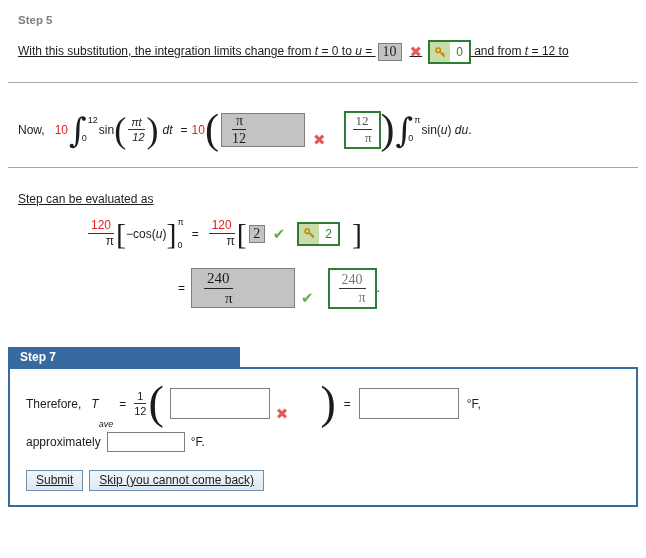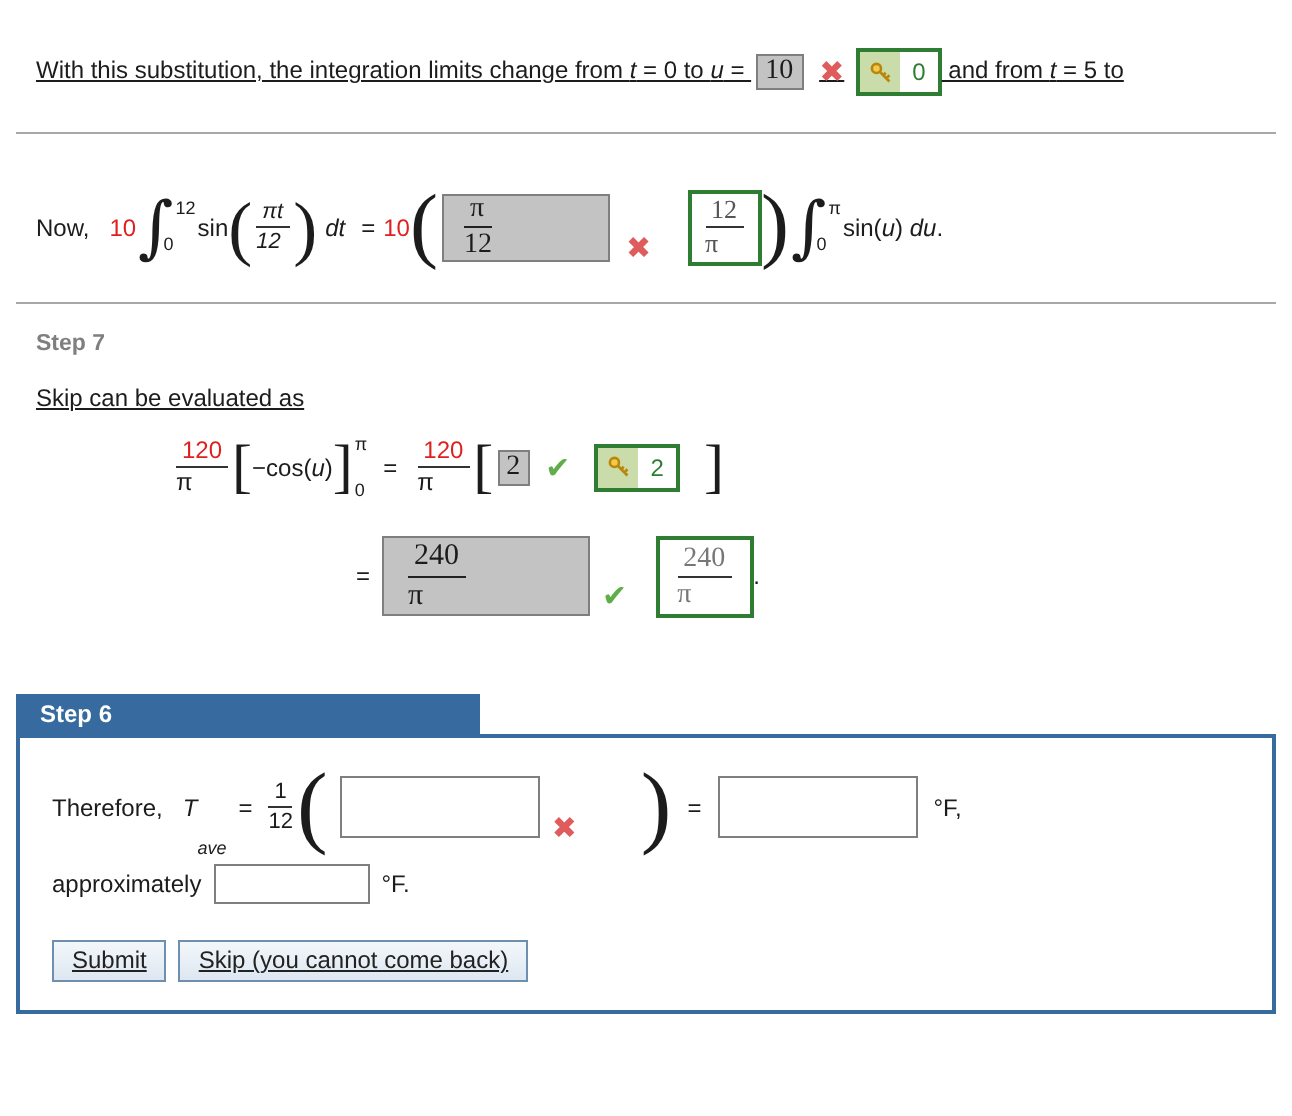--- a/index.html
+++ b/index.html
@@ -9,21 +9,21 @@
     font-size:12px; color:#1c1c1c;
   }
   .step { margin:0 8px; padding:14px 10px 18px 10px; }
   .step.divided { border-bottom:1px solid #a8a8a8; }
   .step-label { color:#7f7f7f; font-weight:bold; font-size:11.5px; margin-bottom:14px; }
   .line { margin-top:10px;text-decoration:underline; }
   .it { font-style:italic; }
   .red { color:#e02020; }
 
   
-  .frac { display:inline-flex; flex-direction:column; text-align:left; vertical-align:middle; margin:0 2px; }
+  .frac { display:inline-flex; flex-direction:column; text-align:right; vertical-align:middle; margin:0 2px; }
   .frac .num { display:block; border-bottom:1px solid #333; padding:0 3px 1px; line-height:1.1; }
   .frac .den { display:block; padding-top:1px; line-height:1.1; }
 
   
   .integral { display:inline-flex; align-items:stretch; margin:0 1px; vertical-align:middle; }
   .int-glyph { font-family:"DejaVu Serif",serif; font-size:34px; line-height:0.95; }
   .int-lims { display:flex; flex-direction:column; justify-content:space-between; font-size:9px; line-height:1; padding:2px 0 3px 0; }
   .lim-top { margin-left:1px; }
   .lim-bot { margin-left:-5px; }
 
@@ -72,30 +72,31 @@
   .btnrow { margin-top:18px; display:flex; gap:6px; }
   .wa-btn { font-family:"Liberation Sans",sans-serif; font-size:12px; color:#222;
             background:linear-gradient(#f3f7fb,#dde7f1); border:1px solid #6f8faf;
             padding:2px 9px 3px 9px; text-decoration:underline; cursor:pointer; }
   .key-svg { display:block; }
 </style>
 </head>
 <body>
 
 <div class="step divided">
+  <div class="step-label">Step 5</div>
   <div class="line">
     <span>With this substitution, the integration limits change from </span><span class="it">t</span><span> = 0 to </span><span class="it">u</span><span> = </span><span class="graybox small">10</span><span class="x-icon">✖</span><span class="keybox">
         <span class="keycell">
           <svg class="key-svg" width="13" height="13" viewBox="0 0 16 16">
             <circle cx="5.2" cy="5.2" r="2.8" fill="#f2c94c" stroke="#b8860b" stroke-width="1.6"></circle>
             <path d="M7.6 7.6 L13.2 13.2 M11.3 11.3 l1.9-1.9 M9.4 9.4 l1.5-1.5" stroke="#b8860b" stroke-width="1.7" fill="none"></path>
           </svg>
         </span>
         <span class="keyval">0</span>
-      </span><span> and from </span><span class="it">t</span><span> = 5 to</span>
+      </span><span> and from </span><span class="it">t</span><span> = 12 to</span>
   </div>
 </div>
 
 <div class="step divided">
   <div class="eqrow" style="margin-top:14px;">
     <span style="margin-right:10px;">Now,</span>
     <span class="red">10</span>
     <span class="integral">
         <span class="int-glyph">∫</span>
         <span class="int-lims">
@@ -133,22 +134,21 @@
         <span class="int-lims">
           <span class="lim-top">π</span>
           <span class="lim-bot">0</span>
         </span>
       </span>
     <span><span>sin(</span><span class="it">u</span><span>) </span><span class="it">du</span><span>.</span></span>
   </div>
 </div>
 
 <div class="step">
-  <div class="step-label">Step 7</div>
-  <div class="line">Skip can be evaluated as</div>
+  <div class="line">Step can be evaluated as</div>
   <div class="eqrow" style="margin:12px 0 0 68px;">
     <span class="frac">
         <span class="num red">120</span>
         <span class="den">π</span>
       </span>
     <span class="big-bracket">[</span>
     <span><span>−cos(</span><span class="it">u</span><span>)</span></span>
     <span class="big-bracket">]</span>
     <span class="brk-lims">
         <span>π</span>
@@ -186,21 +186,21 @@
         <span class="frac">
           <span class="num">240</span>
           <span class="den">π</span>
         </span>
       </span>
     <span>.</span>
   </div>
 </div>
 
 <div id="step8-wrap">
-  <div class="step8-tab">Step 6</div>
+  <div class="step8-tab">Step 7</div>
   <div class="step8-panel">
     <div class="eqrow">
       <span style="margin-right:10px;">Therefore,</span>
       <span><span class="it">T</span><span class="sub it">ave</span></span>
       <span style="margin:0 6px;">=</span>
       <span class="frac" style="font-size:11px;">
           <span class="num">1</span>
           <span class="den">12</span>
         </span>
       <span class="huge-paren">(</span>

